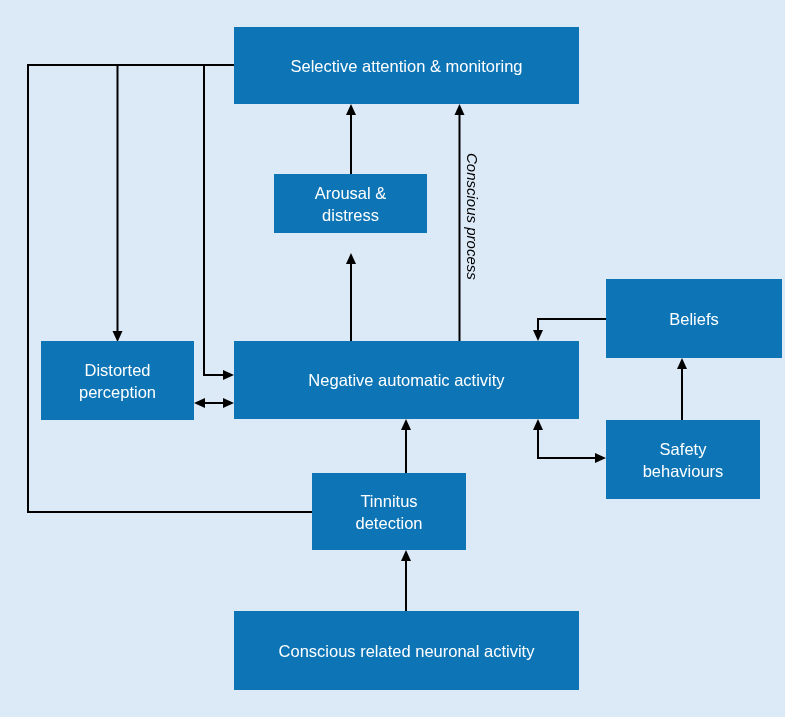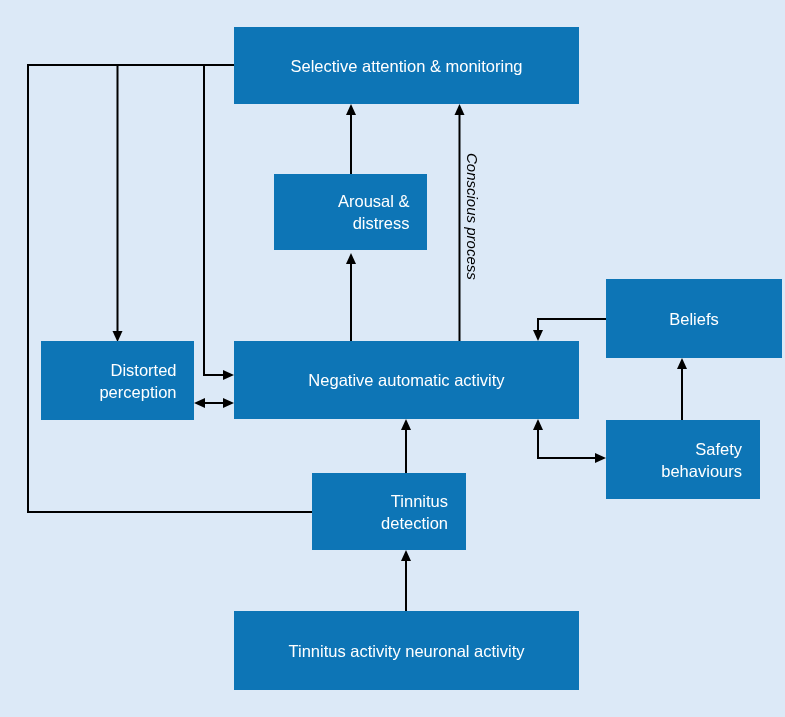--- a/index.html
+++ b/index.html
@@ -35,21 +35,21 @@
     position: absolute;
     background: #0d75b6;
     color: #ffffff;
     display: flex;
     align-items: center;
     justify-content: center;
     text-align: center;
     font-size: 16.5px;
     line-height: 22px;
   }
-  .node .lbl { display: block; text-align: right; }
+  .node .lbl { display: block; }
   .node-narrow .lbl { max-width: 118px; }
   .annotation-rotated {
     position: absolute;
     left: 481px;
     top: 153px;
     width: 150px;
     height: 18px;
     transform-origin: 0 0;
     transform: rotate(90deg);
     font-style: italic;
@@ -100,21 +100,21 @@
     <polygon points="406,419 401,430 411,430"></polygon>
 
     <line x1="406" y1="611" x2="406" y2="557"></line>
     <polygon points="406,550 401,561 411,561"></polygon>
   </svg>
 
   <div class="node" style="left:234px; top:27px; width:345px; height:77px;">
     <span class="lbl">Selective attention &amp; monitoring</span>
   </div>
 
-  <div class="node node-narrow" style="left:274px; top:174px; width:153px; height:76px;">
+  <div class="node node-narrow" style="left:274px; top:174px; width:153px; height:59px;">
     <span class="lbl">Arousal &amp; distress</span>
   </div>
 
   <div class="node node-narrow" style="left:41px; top:341px; width:153px; height:79px;">
     <span class="lbl">Distorted perception</span>
   </div>
 
   <div class="node" style="left:234px; top:341px; width:345px; height:78px;">
     <span class="lbl">Negative automatic activity</span>
   </div>
@@ -125,18 +125,18 @@
 
   <div class="node node-narrow" style="left:606px; top:420px; width:154px; height:79px;">
     <span class="lbl">Safety behaviours</span>
   </div>
 
   <div class="node node-narrow" style="left:312px; top:473px; width:154px; height:77px;">
     <span class="lbl">Tinnitus detection</span>
   </div>
 
   <div class="node" style="left:234px; top:611px; width:345px; height:79px;">
-    <span class="lbl">Tinnitus activity neuronal activity</span>
+    <span class="lbl">Conscious related neuronal activity</span>
   </div>
 
   <div class="annotation-rotated">Conscious process</div>
 
 </div>
 
 </body></html>

